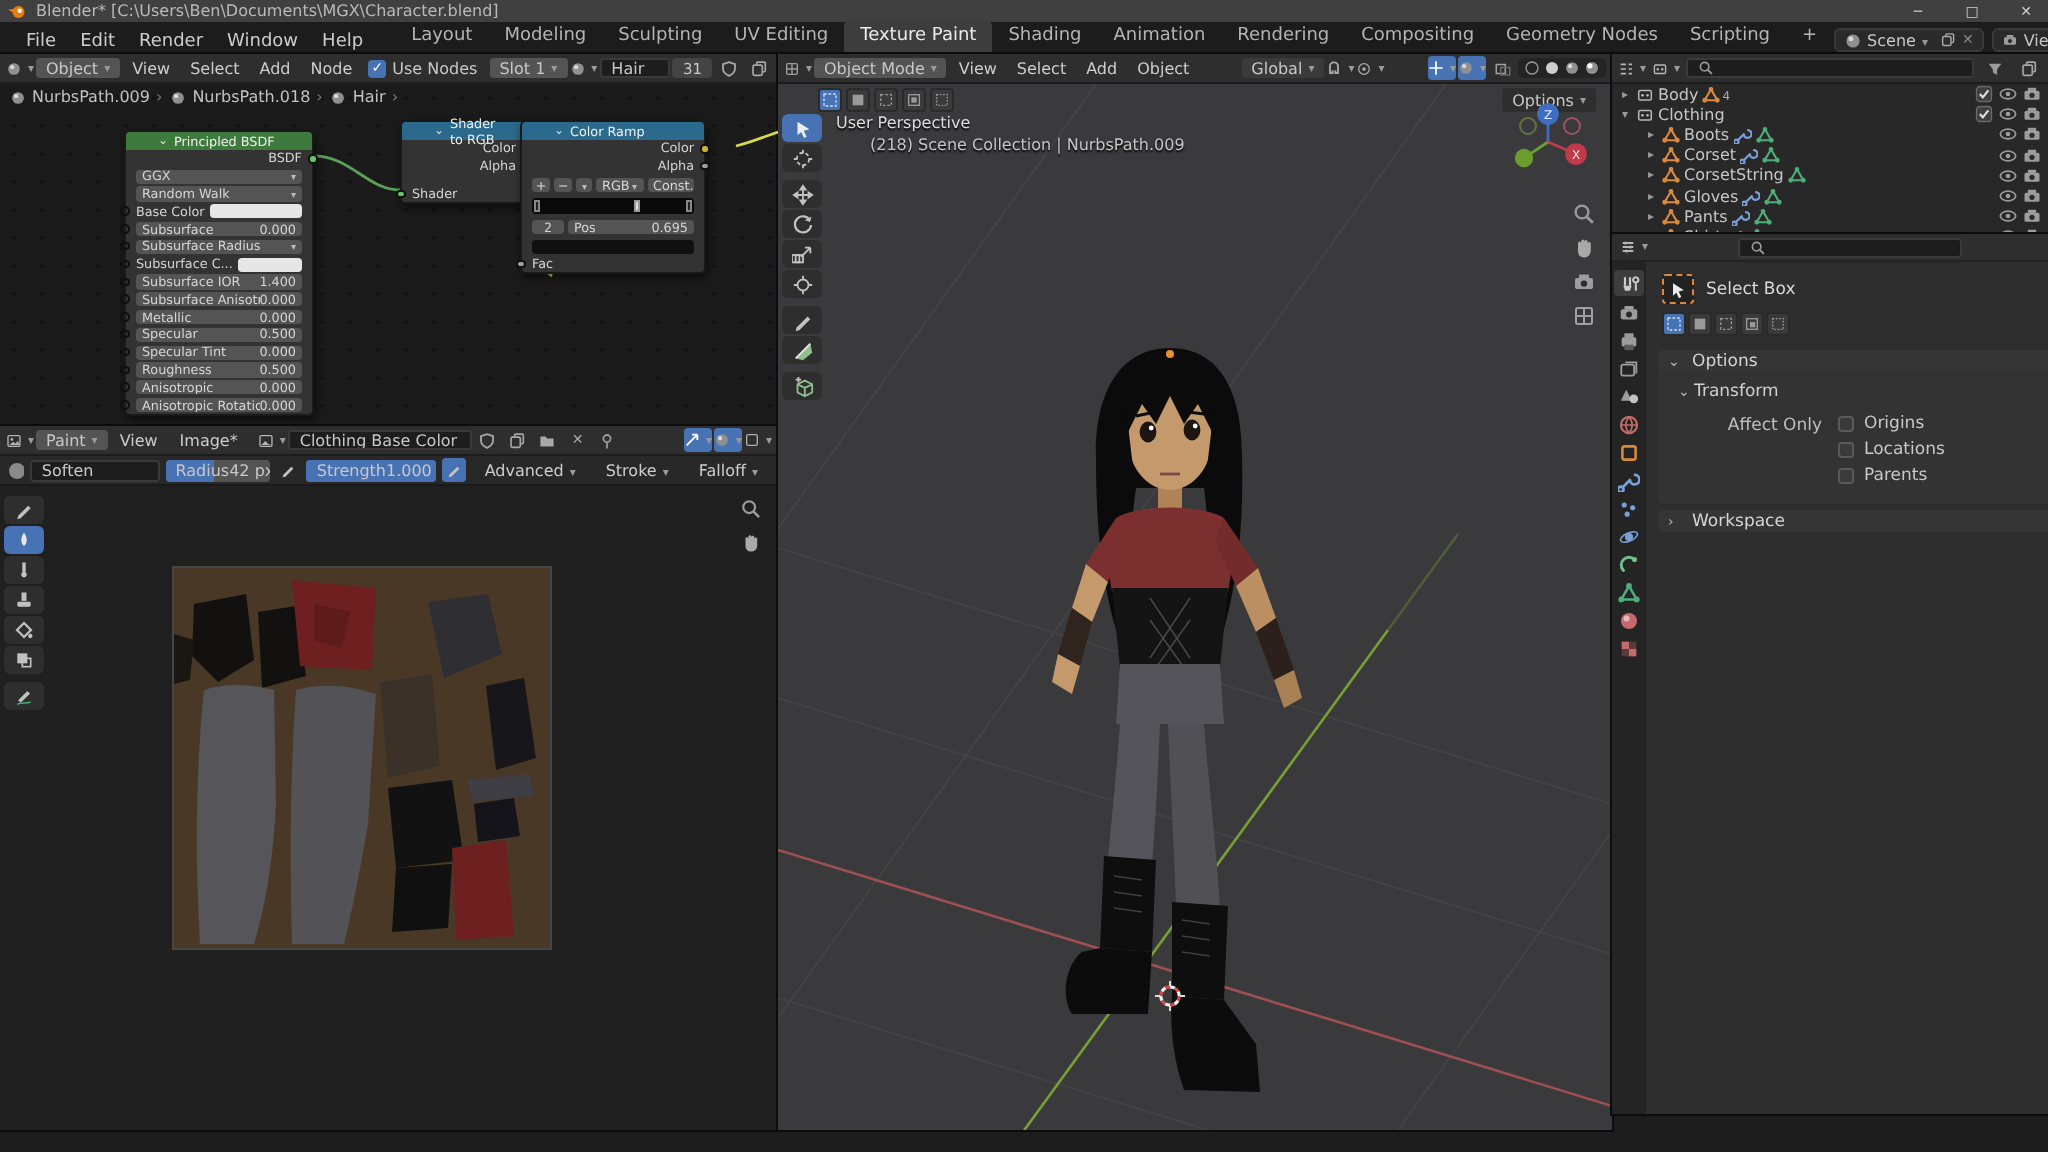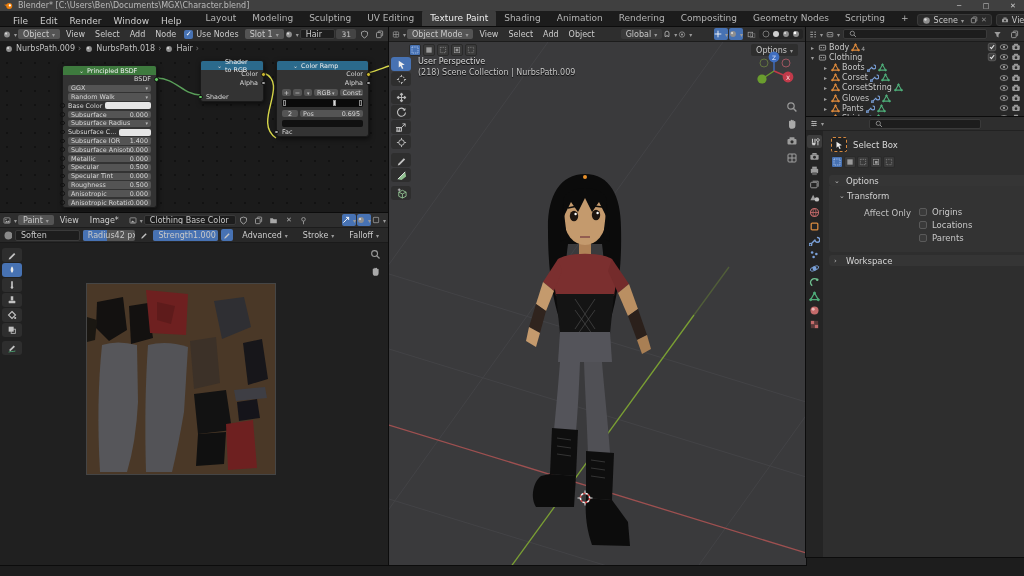--- a/index.html
+++ b/index.html
@@ -455,21 +455,21 @@
             <span class="spring"></span>
             <span>Alpha</span>
             <span class="sock r" style="background:#a0a0a0"></span>
           </div>
         <div class="nrow" style="margin-top:5px">
             <span class="sock l" style="background:#63c763"></span>
             <span>Shader</span>
           </div>
       </div>
 
-      <div class="node" style="left:276px;top:18px;width:93px;z-index:2">
+      <div class="node" style="left:260px;top:18px;width:93px;z-index:2">
         <div class="node-h" style="background:#2b6a8c">Color Ramp</div>
         <div class="nrow">
             <span class="spring"></span>
             <span>Color</span>
             <span class="sock r" style="background:#c8b42c"></span>
           </div>
         <div class="nrow">
             <span class="spring"></span>
             <span>Alpha</span>
             <span class="sock r" style="background:#a0a0a0"></span>
@@ -834,21 +834,21 @@
           <svg class="ic" width="8" height="8" viewBox="0 0 12 12">
             <rect x="2" y="2" width="8" height="8" fill="none" stroke="#9a9a9a" stroke-dasharray="1.2 1.2"></rect>
           </svg>
         </span>
     </div>
     <div class="wdg dd" style="position:absolute;right:8px;top:17px;height:12px;background:#2e2e2e;font-size:8px">
         <span>Options</span>
       </div>
 
     <div class="abs" style="left:29px;top:30px;font-size:8px;color:#dcdcdc;text-shadow:0 1px 1px #000">User Perspective</div>
-    <div class="abs" style="left:29px;top:41px;font-size:8px;color:#c6c6c6;text-shadow:0 1px 1px #000">(218) Scene Collection | NurbsPath.009</div>
+    <div class="abs" style="left:46px;top:41px;font-size:8px;color:#c6c6c6;text-shadow:0 1px 1px #000">(218) Scene Collection | NurbsPath.009</div>
 
     <div class="abs" style="left:2px;top:29px">
       <div class="tbtn on">
           <svg class="ic" width="11" height="11">
             <use href="#s-cursor"></use>
           </svg>
         </div>
       <div class="tbtn">
           <svg class="ic" width="11" height="11" viewBox="0 0 12 12">
             <circle cx="6" cy="6" r="3.4" fill="none" stroke="#c2c2c2" stroke-dasharray="2 1.4"></circle>

